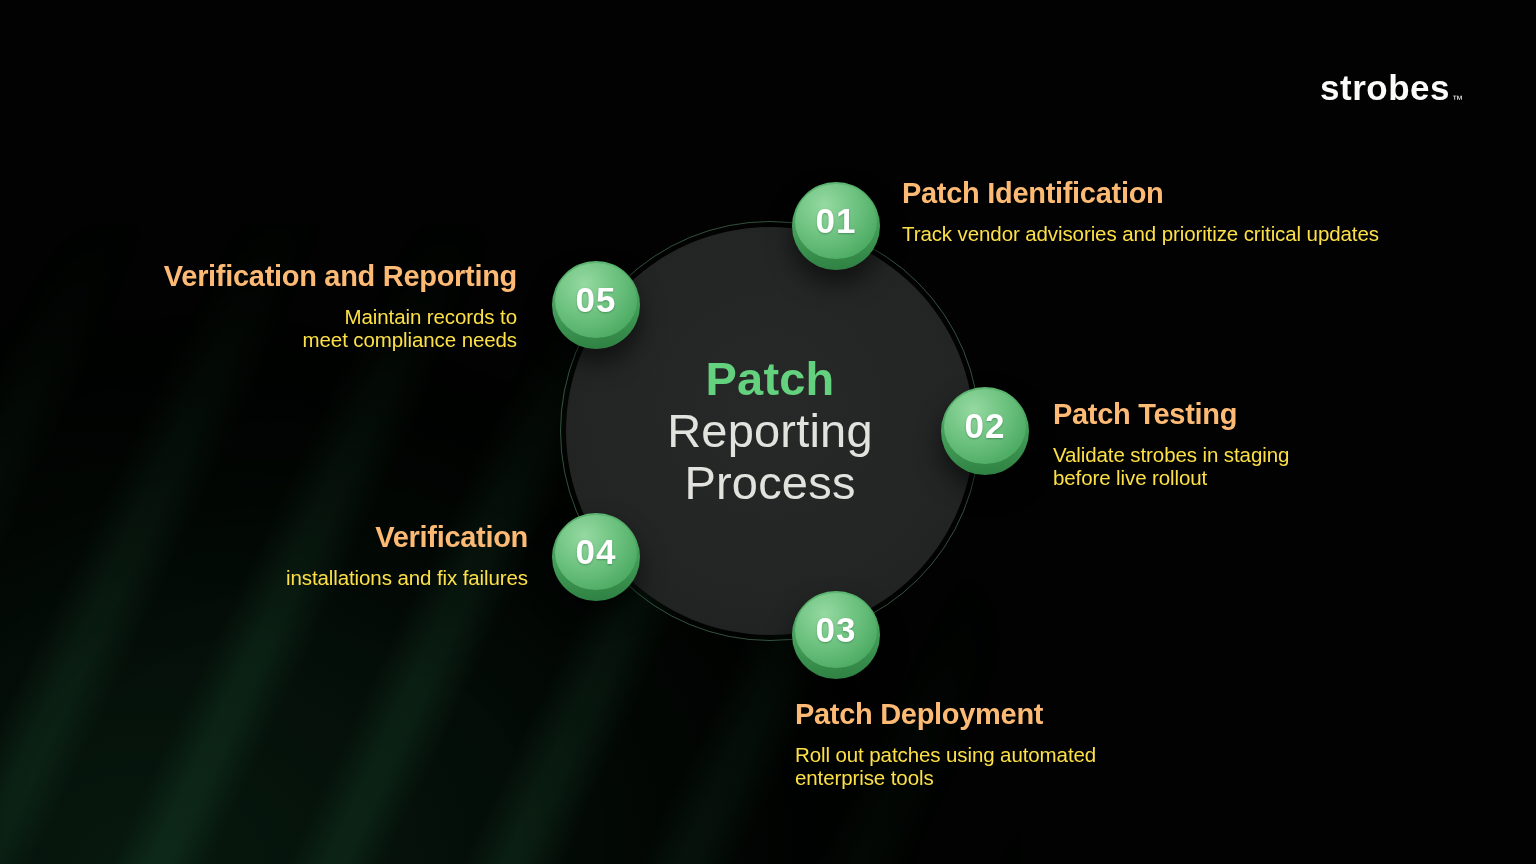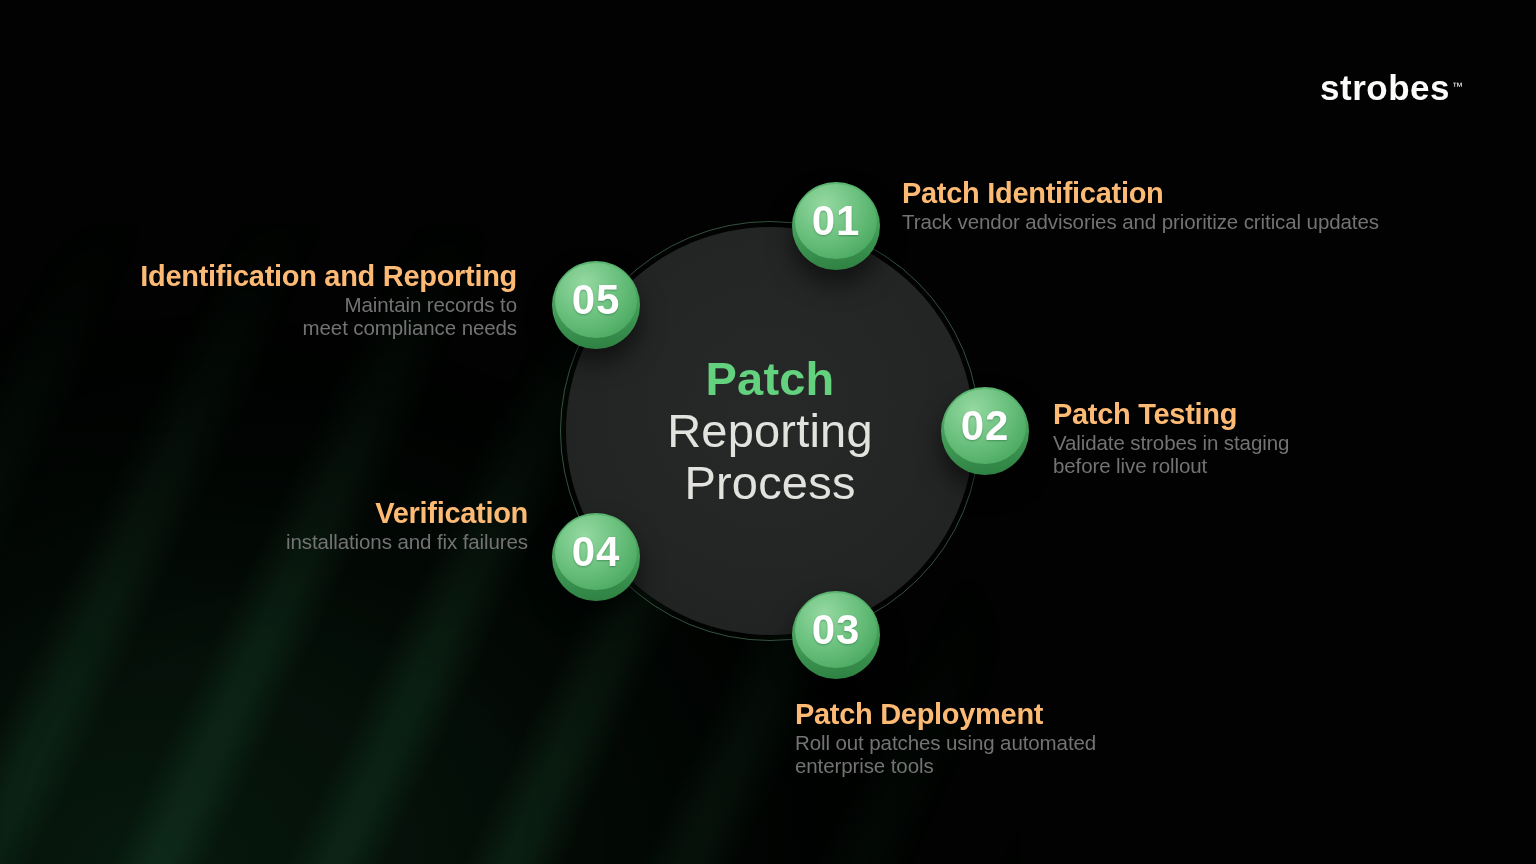--- a/index.html
+++ b/index.html
@@ -28,21 +28,21 @@
     -webkit-mask-image: radial-gradient(ellipse at 28% 96%, #000 22%, transparent 74%);
     mask-image: radial-gradient(ellipse at 28% 96%, #000 22%, transparent 74%);
   }
 
   
   .logo {
     position: absolute;
     top: 70px; right: 73px;
     color: #fbfcfa;
     display: flex;
-    align-items: center;
+    align-items: flex-end;
   }
   .logo .word {
     font-size: 35px;
     font-weight: bold;
     letter-spacing: 0.5px;
     line-height: 1;
   }
   .logo .tm {
     font-size: 11px;
     line-height: 1;
@@ -99,54 +99,55 @@
     border-radius: 50%;
     background: radial-gradient(circle at 36% 28%, #95d9a1 0%, #6ac07d 46%, #4caa61 80%, #43a058 100%);
   }
   .badge .badge-num {
     position: absolute;
     left: 0; right: 0; top: 0; bottom: 10px;
     display: flex;
     align-items: center;
     justify-content: center;
     color: #ffffff;
-    font-size: 42px;
+    font-size: 35px;
     font-weight: 600;
     letter-spacing: 1px;
     text-shadow: 0 1px 2px rgba(0,60,25,0.35);
   }
   #badge-1 { left: 792px; top: 182px; }
   #badge-2 { left: 941px; top: 387px; }
   #badge-3 { left: 792px; top: 591px; }
   #badge-4 { left: 552px; top: 513px; }
   #badge-5 { left: 552px; top: 261px; }
 
   
   .step { position: absolute; }
   .step .step-title {
     font-size: 29px;
     font-weight: bold;
     color: #fdba74;
     letter-spacing: -0.3px;
     line-height: 34px;
   }
   .step .step-desc {
+    margin-top: 12px;
     font-size: 20.5px;
     line-height: 23px;
-    color: #737373;
+    color: #fde047;
     letter-spacing: -0.1px;
   }
   .step .step-desc .line { display: block; }
   .align-right { text-align: right; }
   .align-left  { text-align: left; }
 
   #step-text-1 { left: 902px;  top: 176px; }
   #step-text-2 { left: 1053px; top: 397px; }
   #step-text-3 { left: 795px;  top: 697px; }
-  #step-text-4 { right: 1008px; top: 496px; }
+  #step-text-4 { right: 1008px; top: 520px; }
   #step-text-5 { right: 1019px; top: 259px; }
 </style>
 </head>
 <body>
 
 <div class="canvas">
 
   <div class="rays"></div>
 
   <div class="logo">
@@ -204,20 +205,20 @@
   </div>
 
   <div class="step align-right" id="step-text-4">
     <div class="step-title">Verification</div>
     <div class="step-desc">
       <span class="line">installations and fix failures</span>
     </div>
   </div>
 
   <div class="step align-right" id="step-text-5">
-    <div class="step-title">Identification and Reporting</div>
+    <div class="step-title">Verification and Reporting</div>
     <div class="step-desc">
       <span class="line">Maintain records to</span>
       <span class="line">meet compliance needs</span>
     </div>
   </div>
 
 </div>
 
 </body></html>

